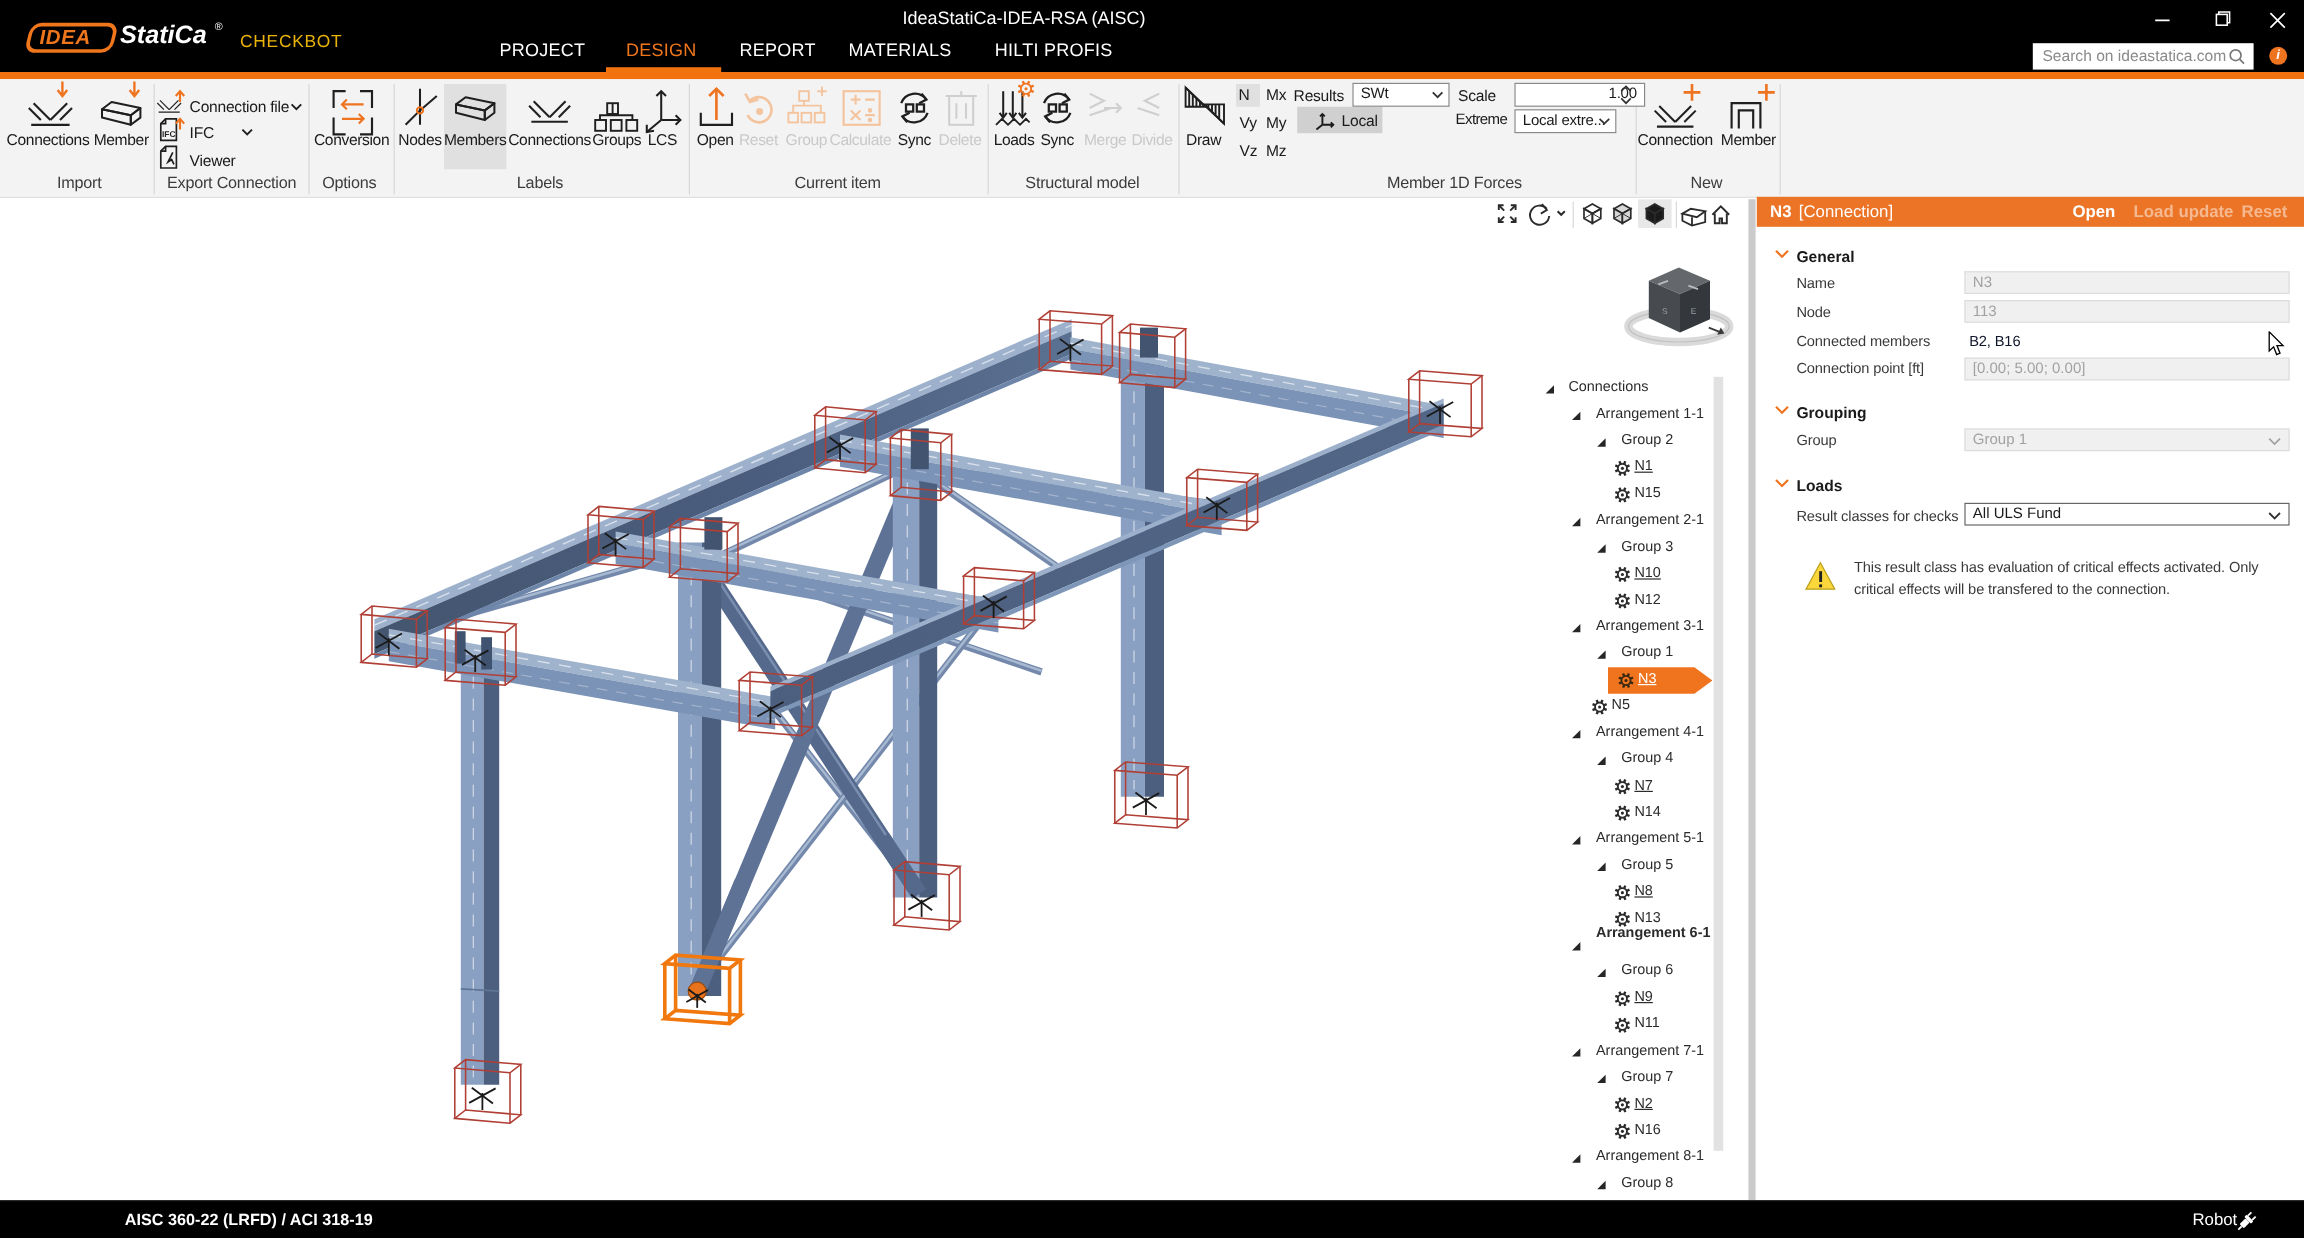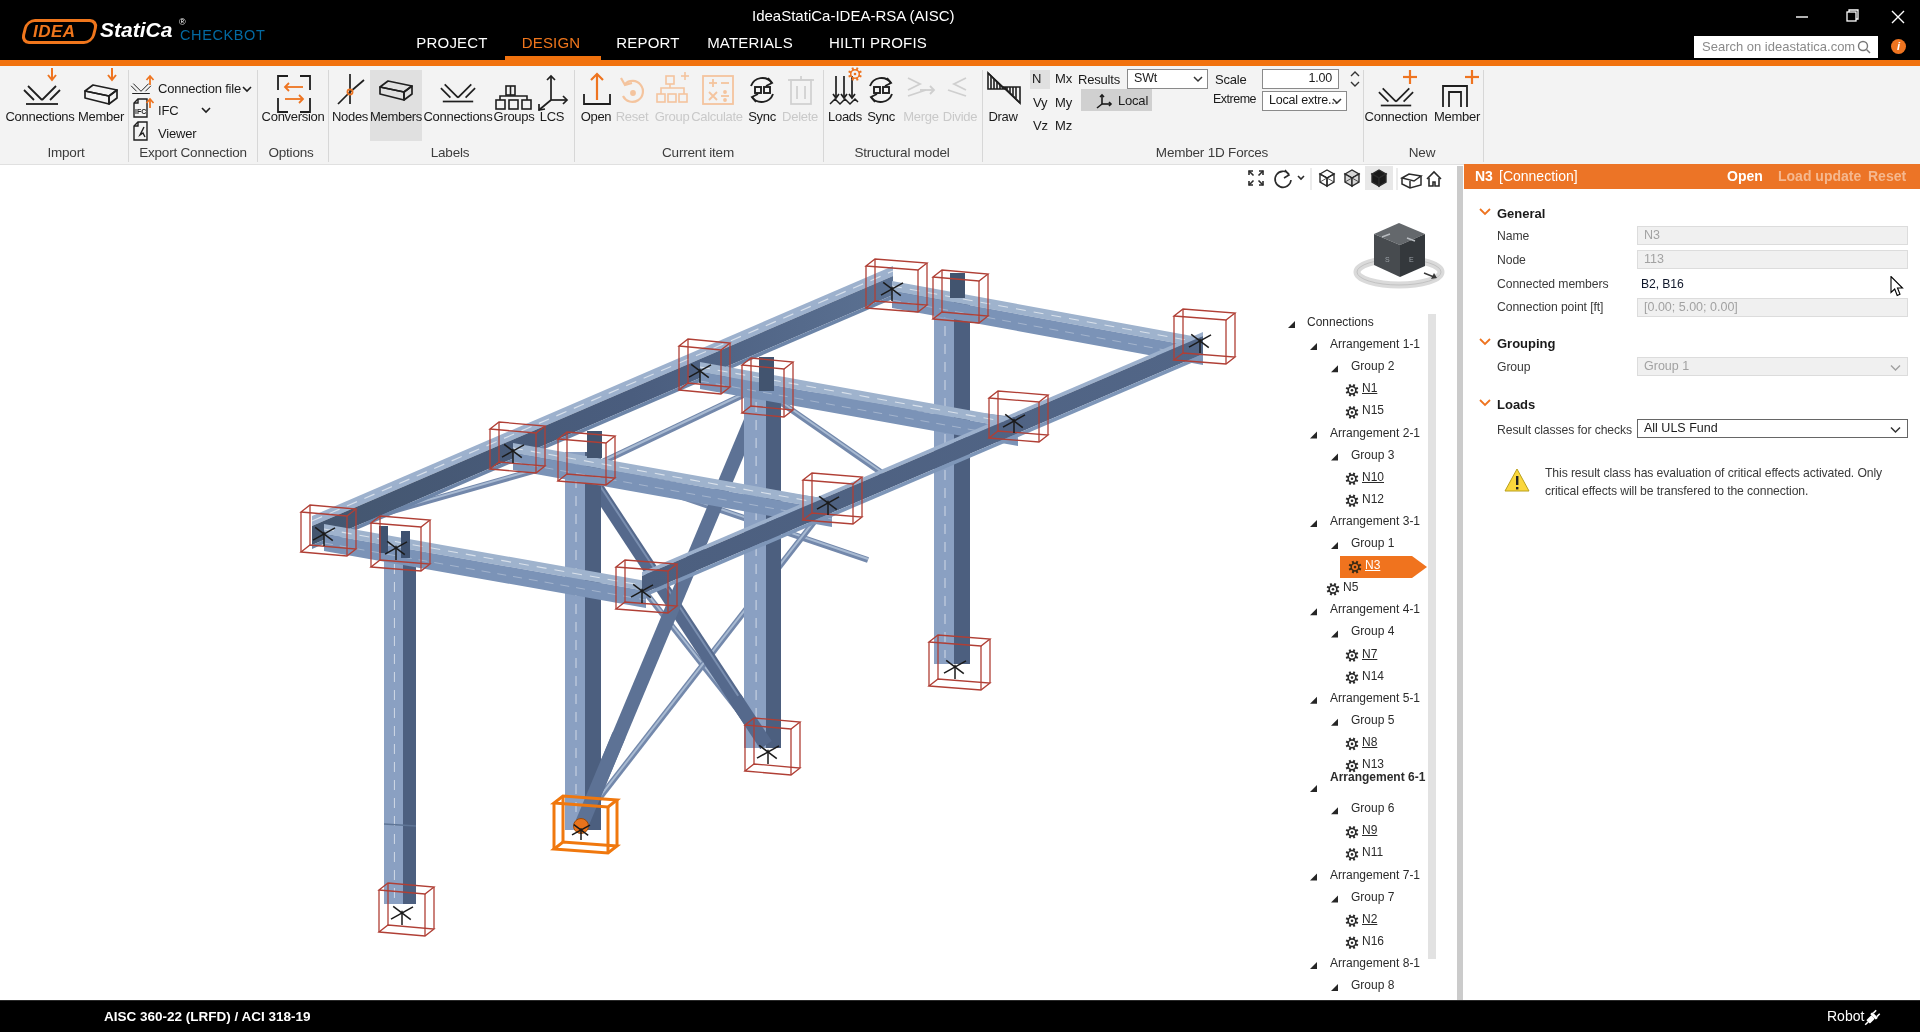--- a/index.html
+++ b/index.html
@@ -7,21 +7,21 @@
 .abs { position:absolute; }
 
 #titlebar { position:absolute; left:0; top:0; width:1920px; height:60px; background:#000; }
 #orangestrip { position:absolute; left:0; top:60px; width:1920px; height:6px; background:#f1720e; }
 #designtab { position:absolute; left:505px; top:56px; width:96px; height:10px; background:#f1720e; }
 .wtitle { position:absolute; top:7px; left:752px; width:280px; text-align:left; color:#fff; font-size:15px; }
 .logo-box { position:absolute; left:23px; top:19px; width:73px; height:25px; border:3.5px solid #f0761c; border-radius:9px; transform:skewX(-14deg); }
 .logo-idea { position:absolute; left:33px; top:22px; font-size:17px; font-weight:bold; font-style:italic; color:#f0761c; letter-spacing:0.5px; }
 .logo-statica { position:absolute; left:100px; top:18px; font-size:21px; font-weight:bold; font-style:italic; color:#fff; }
 .logo-r { position:absolute; left:179px; top:17px; font-size:9px; color:#fff; }
-.logo-checkbot { position:absolute; left:180px; top:27px; font-size:14.5px; color:#0369a1; letter-spacing:0.6px; }
+.logo-checkbot { position:absolute; left:200px; top:27px; font-size:14.5px; color:#eab308; letter-spacing:0.6px; }
 .menu { position:absolute; top:34px; color:#fff; font-size:15px; letter-spacing:0.2px; transform:translateX(-50%); }
 .menu.on { color:#f0761c; }
 #search { position:absolute; left:1694px; top:36px; width:184px; height:22px; background:#fff; }
 #search span { position:absolute; left:8px; top:3px; color:#8a8a8a; font-size:13px; }
 #infocircle { position:absolute; left:1891px; top:39px; width:15px; height:15px; border-radius:50%; background:#ee7420; color:#fff; font-size:11px; font-weight:bold; text-align:center; line-height:15px; font-style:italic;}
 
 #ribbon { position:absolute; left:0; top:66px; width:1920px; height:99px; background:#f3f3f3; border-bottom:1px solid #e0e0e0; }
 .rsep { position:absolute; top:4px; width:1px; height:92px; background:#d7d7d7; }
 .rlabel { position:absolute; top:145px; font-size:13.5px; color:#3c3c3c; text-align:center; transform:translateX(-50%); white-space:nowrap; letter-spacing:-0.2px; }
 .rbtn { position:absolute; top:109px; font-size:13px; color:#1a1a1a; text-align:center; transform:translateX(-50%); white-space:nowrap; letter-spacing:-0.3px; }
@@ -364,21 +364,21 @@
         <g stroke="#1a1a1a" stroke-width="1.6" fill="none">
           <line x1="7" y1="3" x2="7" y2="12"></line>
           <polyline points="5,5 7,3 9,5"></polyline>
           <line x1="7" y1="12" x2="16" y2="12"></line>
           <polyline points="14,10 16,12 14,14"></polyline>
           <line x1="7" y1="12" x2="2" y2="16"></line>
         </g>
       </svg></div>
   <div class="rrow" style="left:1118px;top:93px;z-index:4;">Local</div>
   <div class="rrow" style="left:1215px;top:72px;">Scale</div>
-  <div class="combo" style="left:1262px;top:69px;width:77px;height:20px;">
+  <div class="combo" style="left:1262px;top:69px;width:109px;height:20px;">
       <span style="position:absolute;right:6px;top:1px;">1.00</span>
     </div>
   <svg class="abs" style="left:1349px;top:70px;z-index:3" width="12" height="19" viewBox="0 0 12 19">
       <polyline points="2,6 6,2 10,6" fill="none" stroke="#333" stroke-width="1.4"></polyline>
       <polyline points="2,12 6,16 10,12" fill="none" stroke="#333" stroke-width="1.4"></polyline>
     </svg>
   <div class="rrow" style="left:1213px;top:92px;letter-spacing:-0.5px;font-size:12.5px;">Extreme</div>
   <div class="combo" style="left:1262px;top:91px;width:85px;height:20px;">
       <span class="tx">Local extre...</span>
     <svg class="abs" style="right:4px;top:5px;" width="10" height="8" viewBox="0 0 10 8">

